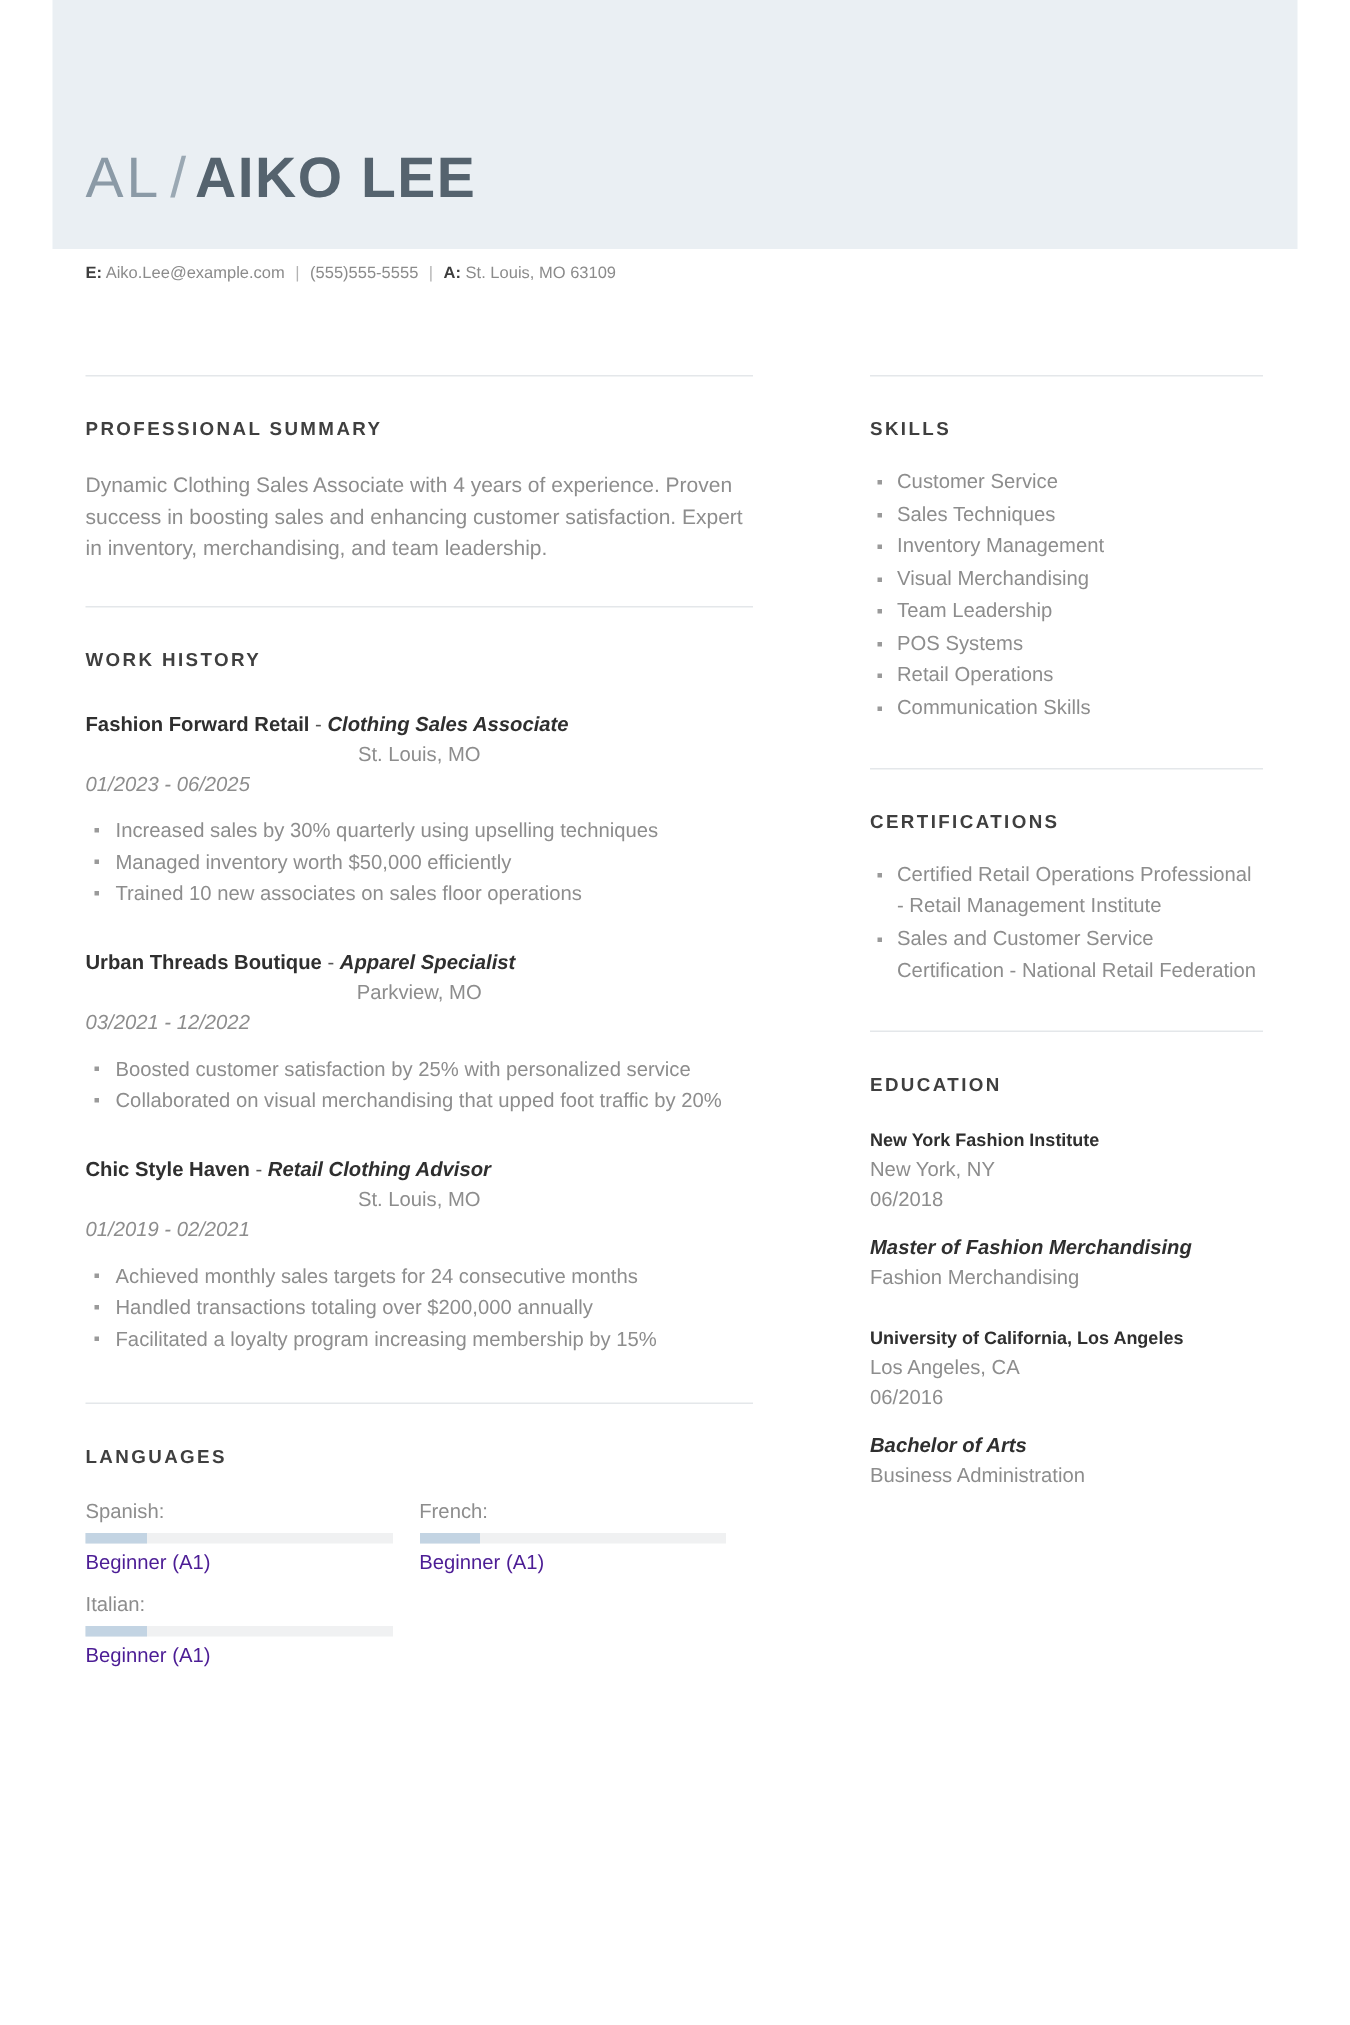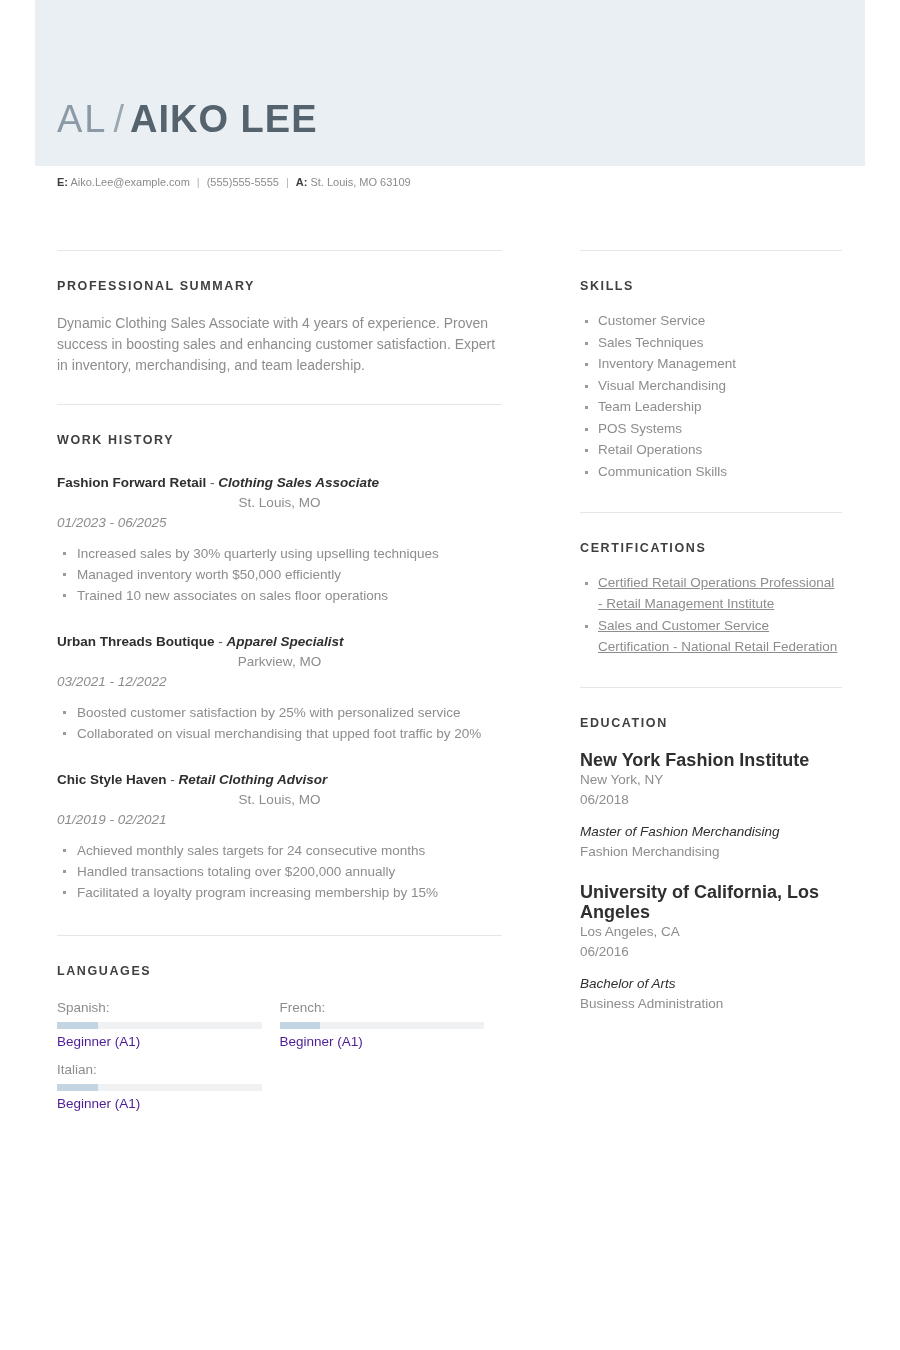--- a/index.html
+++ b/index.html
@@ -200,38 +200,38 @@
   }
   .side-list li::before {
     content: "";
     position: absolute;
     left: 5px;
     top: 9px;
     width: 3px;
     height: 3px;
     background: #9a9a9a;
   }
-  .cert-list li { margin-bottom: 2px; text-decoration: underline; }
+  .cert-list li { margin-bottom: 2px; }
 
   
   .edu-block { margin-top: 20px; }
   .edu-school {
-    font-size: 18px;
+    font-size: 12px;
     font-weight: 700;
     color: #2f2f2f;
     line-height: 20px;
   }
   .edu-loc, .edu-date, .edu-field {
     font-size: 13.5px;
     color: #8d8d8d;
     line-height: 20px;
   }
   .edu-degree {
     font-size: 13.5px;
-    font-weight: 400;
+    font-weight: 700;
     font-style: italic;
     color: #2f2f2f;
     line-height: 20px;
     margin-top: 12px;
   }
 </style>
 </head>
 <body>
 
 <div class="header-band"></div>

